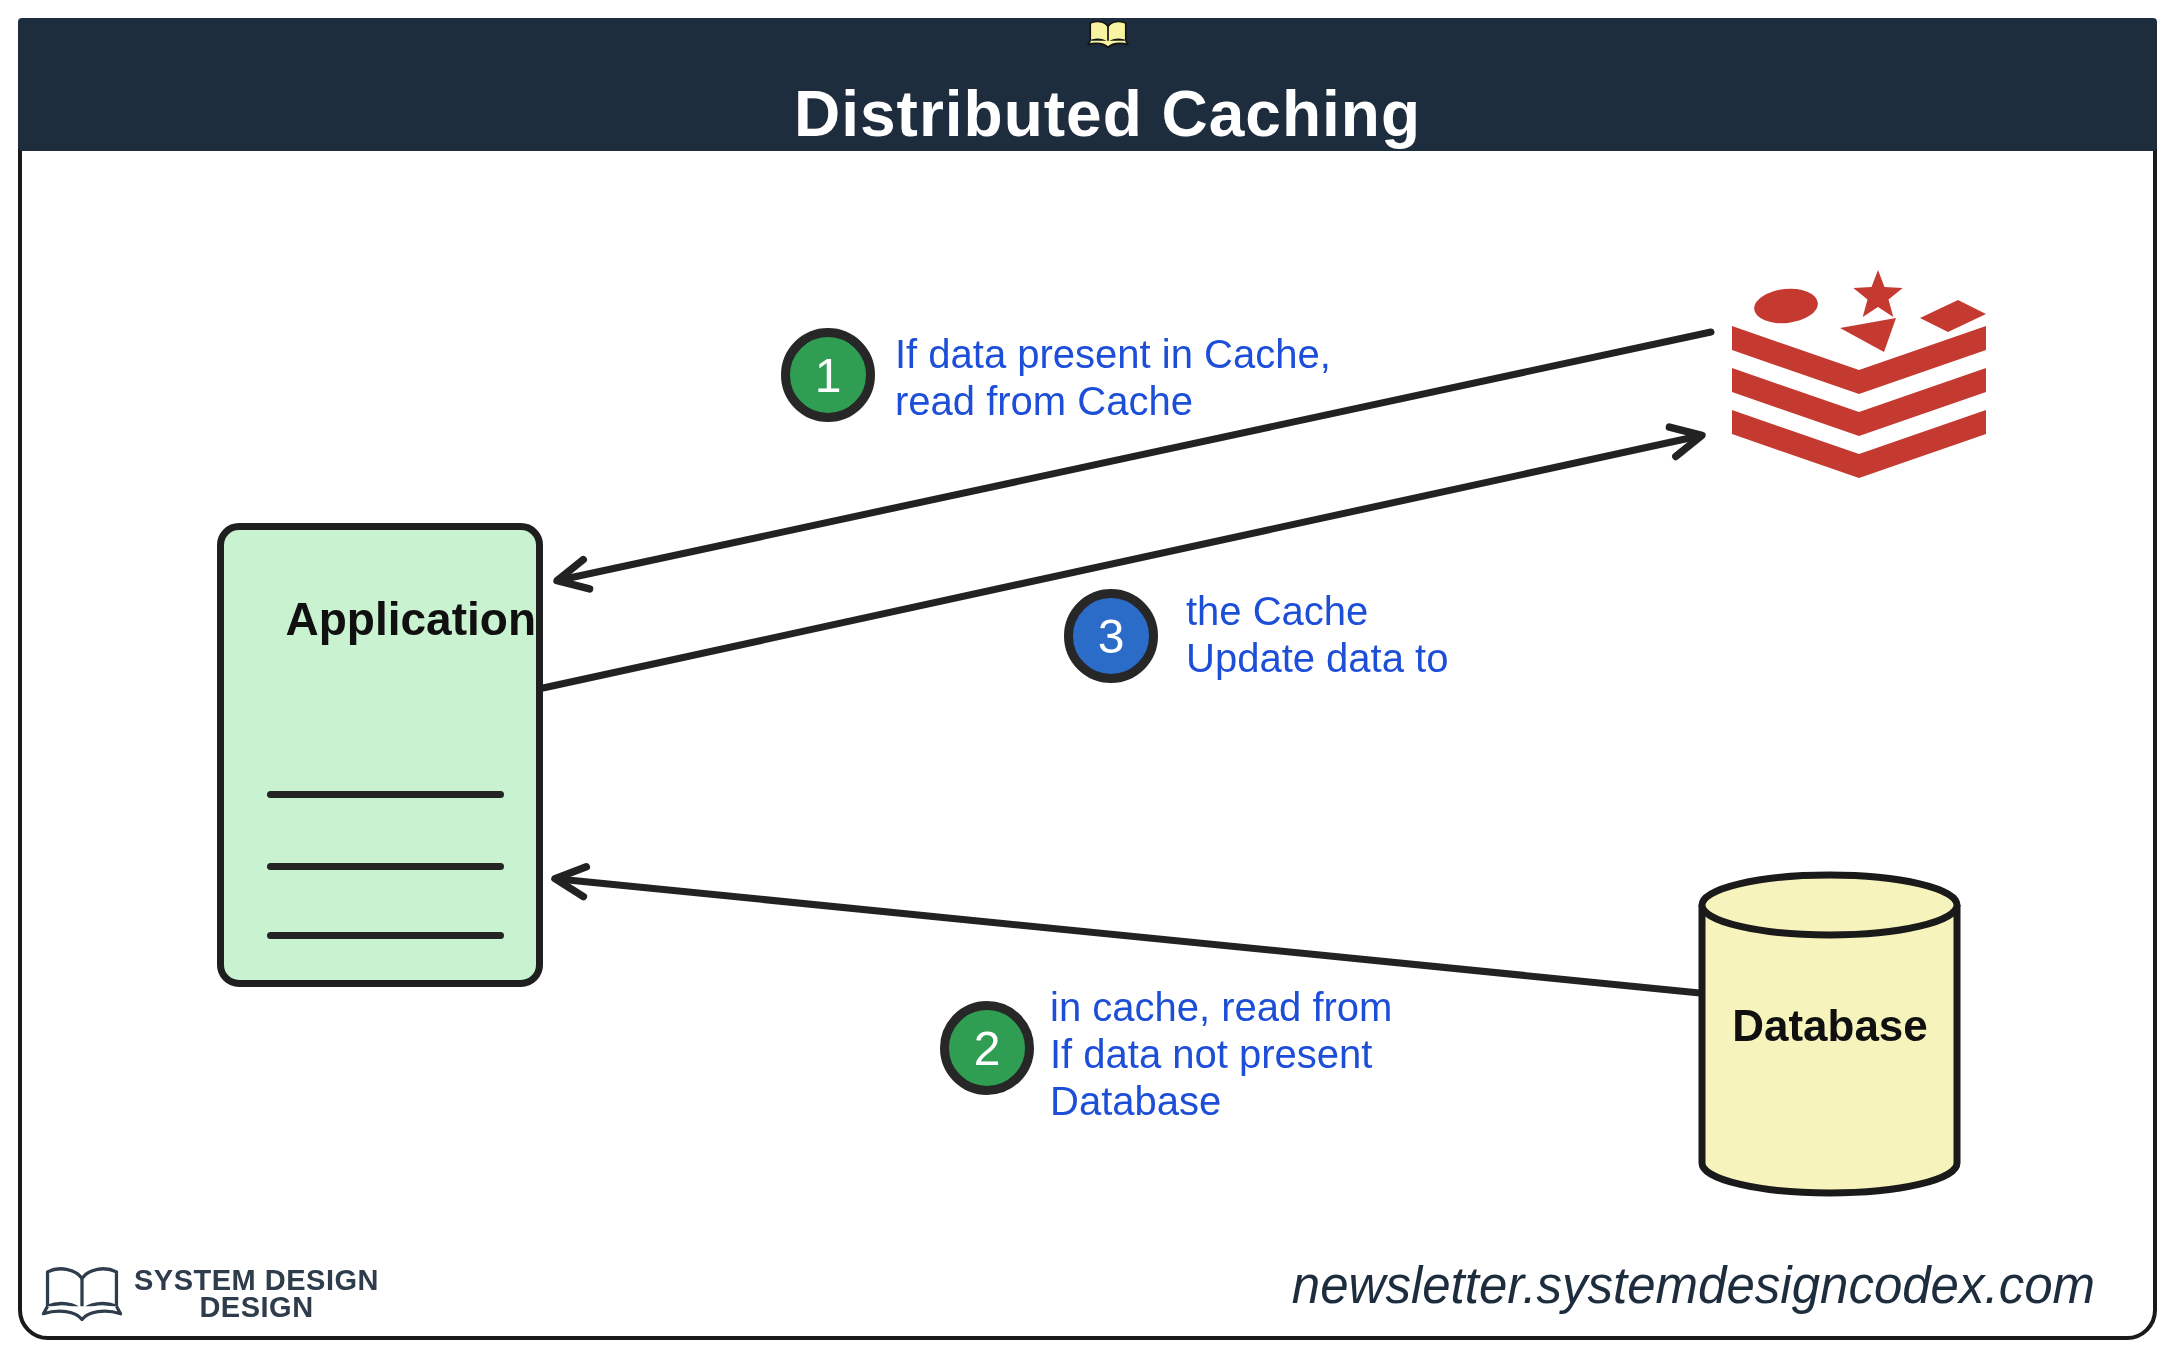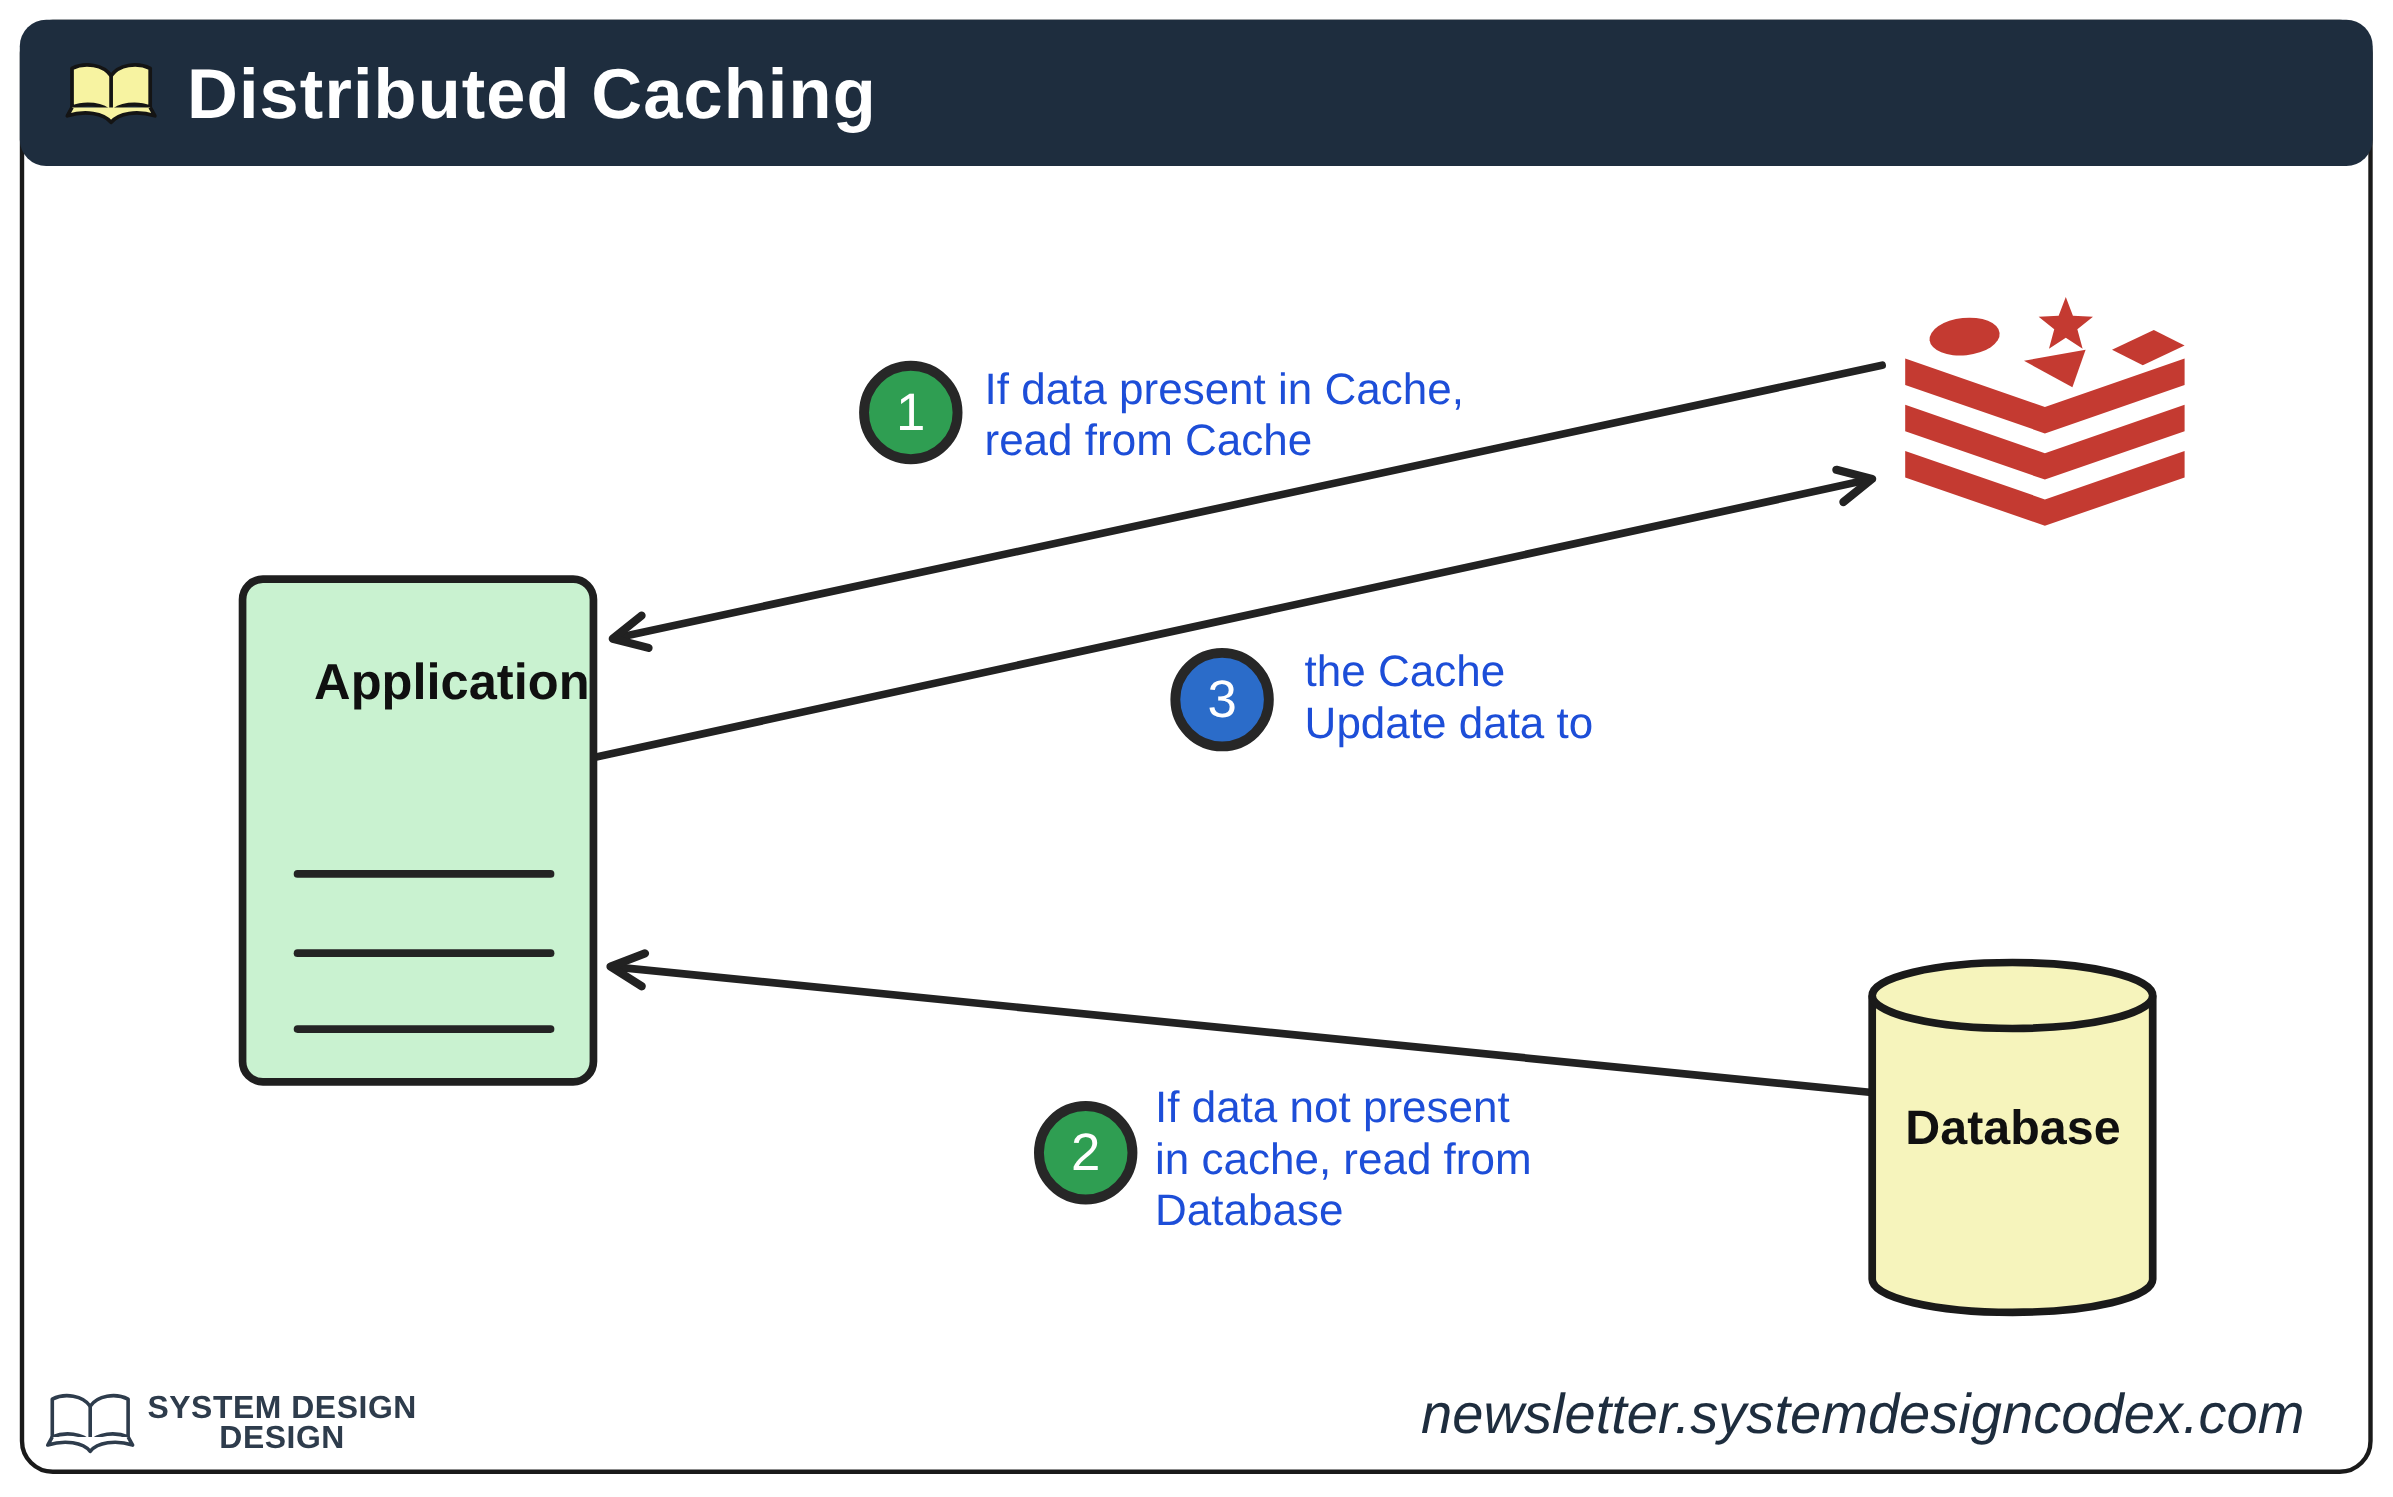--- a/index.html
+++ b/index.html
@@ -4,22 +4,22 @@
 <style>
   * { margin:0; padding:0; box-sizing:border-box; }
   html,body { background:#ffffff; }
   body { width:2175px; height:1361px; font-family:"Liberation Sans", sans-serif; position:relative; overflow:hidden; }
   .canvas { position:absolute; left:0; top:0; width:2175px; height:1361px; background:#ffffff; }
 
   .frame { position:absolute; left:18px; top:18px; width:2139px; height:1322px;
            border:4px solid #1a1a1a; border-radius:30px; background:#ffffff; }
 
   .header { position:absolute; left:18px; top:18px; width:2139px; height:133px;
-            background:#1e2d3e; border-radius:24px; display:flex; align-items:center;
-            padding-left:40px; gap:26px; }
+            background:#1e2d3e; border-radius:4px; display:flex; align-items:center;
+            padding-left:40px; gap:26px;flex-direction:column; }
   .header .title { color:#ffffff; font-size:64px; font-weight:600; letter-spacing:1px; }
   .book-icon { display:block; }
 
   .overlay { position:absolute; left:0; top:0; width:2175px; height:1361px; }
 
   .app-box { position:absolute; left:217px; top:523px; width:326px; height:464px;
              background:#c9f2d0; border:7px solid #1f1f1f; border-radius:22px; }
   .app-box .app-title { position:absolute; left:0; top:62px; width:100%; text-align:right;
                         font-size:46px; font-weight:700; color:#101010; }
   .app-line { position:absolute; left:43px; width:237px; height:7px; background:#242424; border-radius:4px; }
@@ -118,22 +118,22 @@
   </div>
   <div class="step-text t3">
     <div>the Cache</div>
     <div>Update data to</div>
   </div>
 
   <div class="step-circle green s2">
     <span>2</span>
   </div>
   <div class="step-text t2">
+    <div>in cache, read from</div>
     <div>If data not present</div>
-    <div>in cache, read from</div>
     <div>Database</div>
   </div>
 
   <div class="footer-logo">
     <svg width="84" height="64" viewBox="0 0 100 78">
       <path d="M50 20 C42 8 22 5 8 12 L8 54 C22 48 42 50 50 60 C58 50 78 48 92 54 L92 12 C78 5 58 8 50 20 Z" fill="#ffffff" stroke="#2e3c4c" stroke-width="4" stroke-linejoin="round"></path>
       <path d="M50 20 L50 60" stroke="#2e3c4c" stroke-width="4"></path>
       <path d="M8 54 L3 63 C22 57 42 60 50 70 C58 60 78 57 97 63 L92 54" fill="#ffffff" stroke="#2e3c4c" stroke-width="4" stroke-linejoin="round"></path>
     </svg>
     <div class="logo-text">

